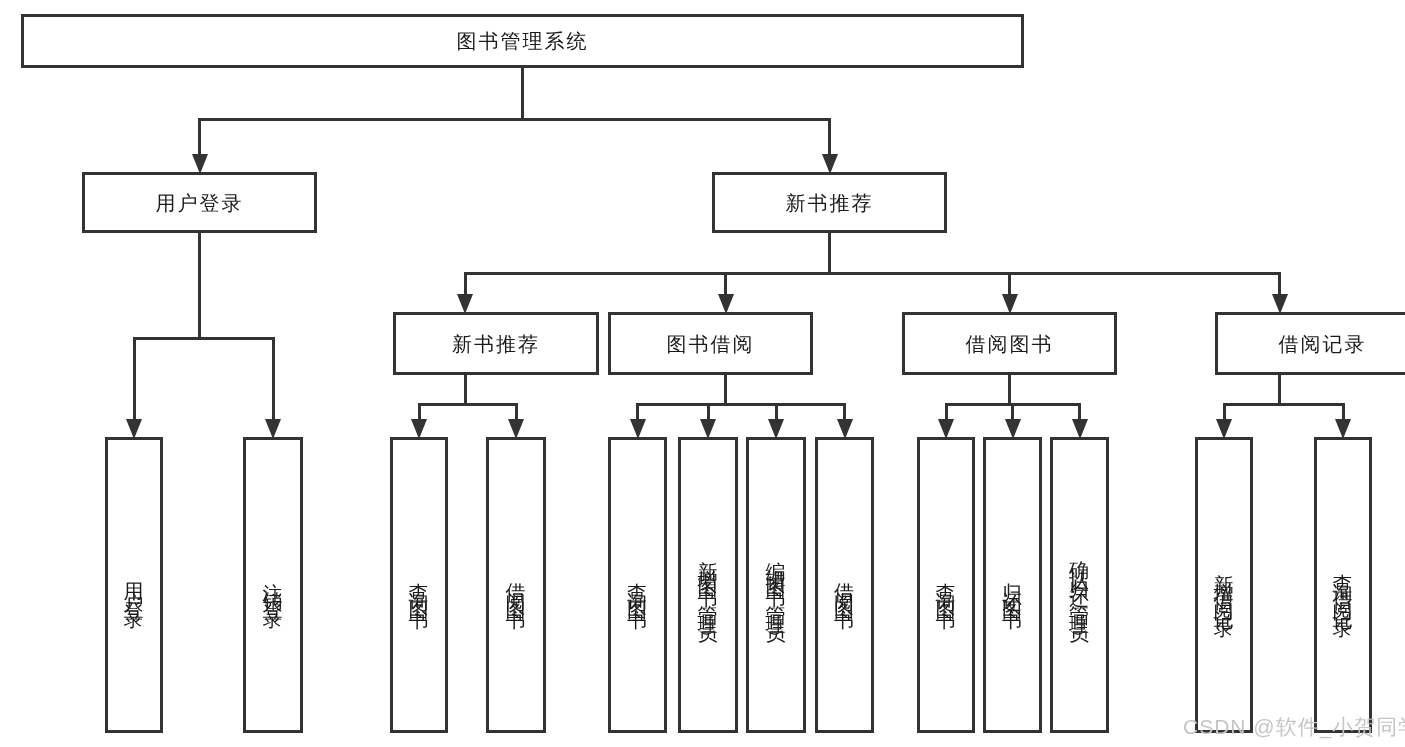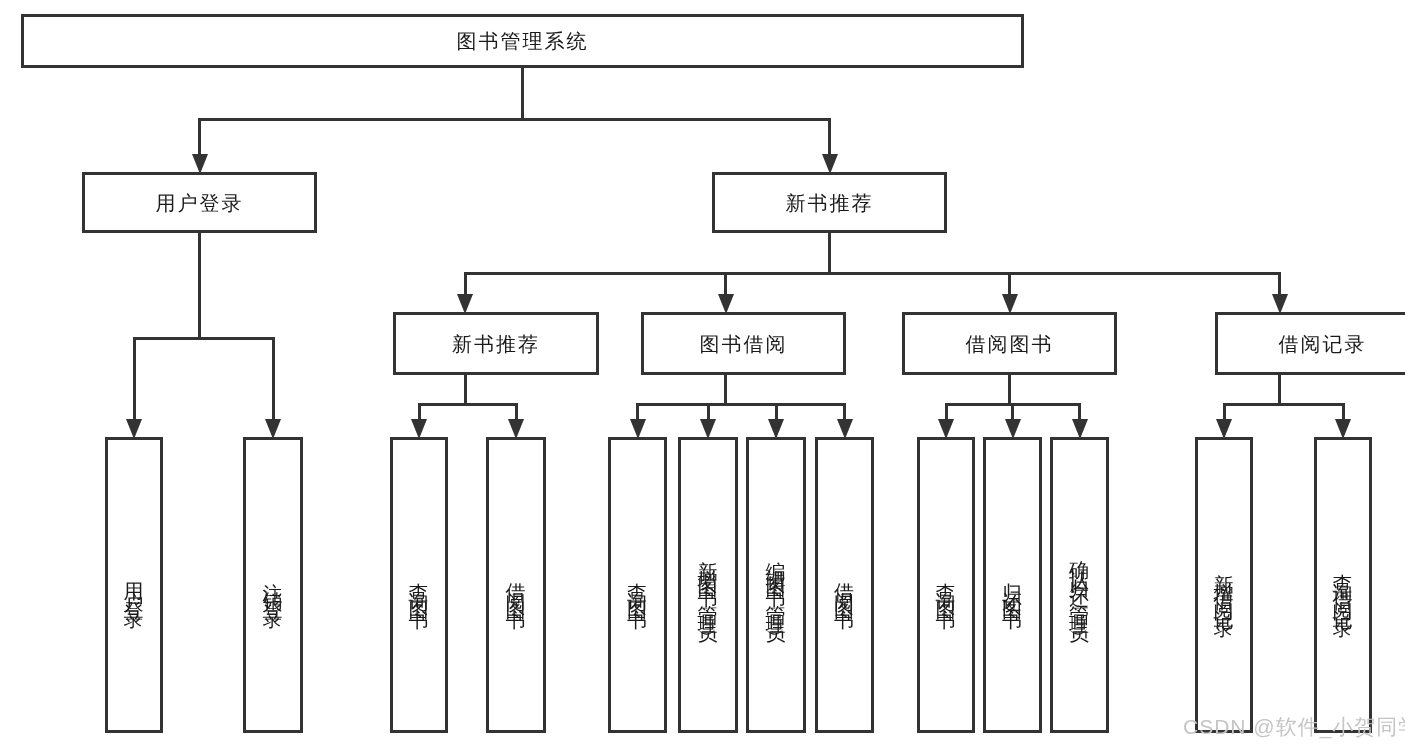--- a/index.html
+++ b/index.html
@@ -57,21 +57,21 @@
 </style>
 </head>
 <body>
 
 <div class="canvas">
   <div id="nodes-layer">
       <div class="node" style="left: 21px; top: 14px; width: 1003px; height: 54px;">图书管理系统</div>
       <div class="node" style="left: 82px; top: 172px; width: 235px; height: 61px;">用户登录</div>
       <div class="node" style="left: 712px; top: 172px; width: 235px; height: 61px;">新书推荐</div>
       <div class="node" style="left: 362px; top: 312px; width: 206px; height: 63px; margin-left: 31px;">新书推荐</div>
-      <div class="node" style="left: 641px; top: 312px; width: 205px; height: 63px;">图书借阅</div>
+      <div class="node" style="left: 608px; top: 312px; width: 205px; height: 63px;">图书借阅</div>
       <div class="node" style="left: 902px; top: 312px; width: 215px; height: 63px;">借阅图书</div>
       <div class="node" style="left: 1215px; top: 312px; width: 215px; height: 63px;">借阅记录</div>
       <div class="node vertical" style="left: 105px; top: 437px; width: 58px; height: 296px;">用户登录</div>
       <div class="node vertical" style="left: 243px; top: 437px; width: 60px; height: 296px;">注销登录</div>
       <div class="node vertical" style="left: 390px; top: 437px; width: 58px; height: 296px;">查询图书</div>
       <div class="node vertical" style="left: 486px; top: 437px; width: 60px; height: 296px;">借阅图书</div>
       <div class="node vertical" style="left: 608px; top: 437px; width: 59px; height: 296px;">查询图书</div>
       <div class="node vertical" style="left: 678px; top: 437px; width: 60px; height: 296px;">新增图书（管理员）</div>
       <div class="node vertical" style="left: 746px; top: 437px; width: 60px; height: 296px;">编辑图书（管理员）</div>
       <div class="node vertical" style="left: 815px; top: 437px; width: 59px; height: 296px;">借阅图书</div>

